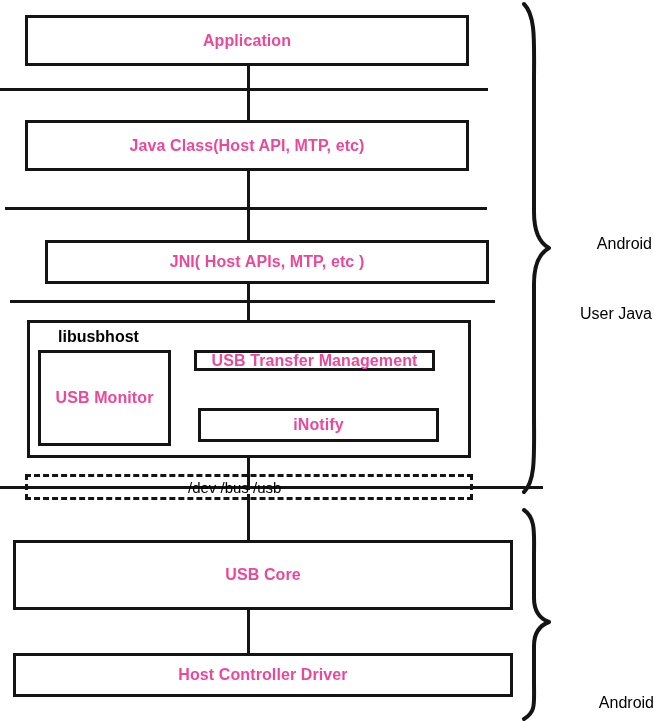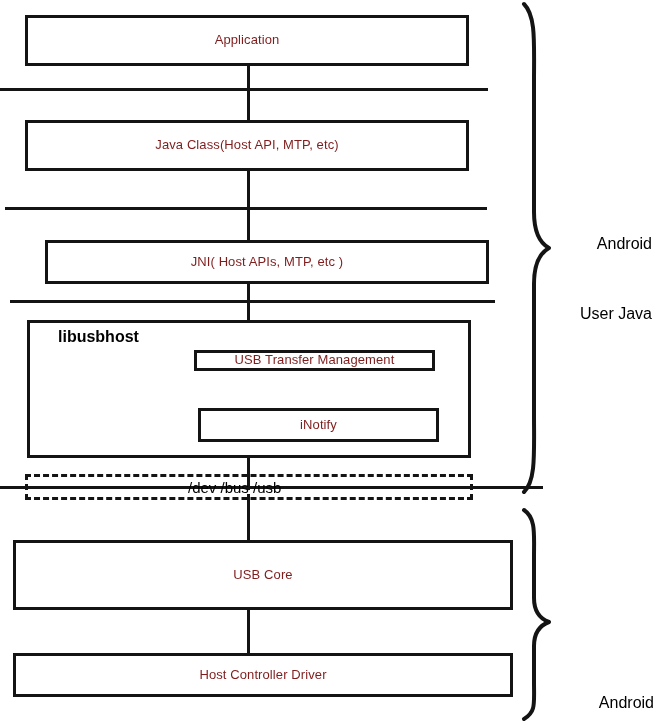--- a/index.html
+++ b/index.html
@@ -23,25 +23,26 @@
     position: absolute;
     border: 3px solid #141414;
     background: #ffffff;
     box-sizing: border-box;
     display: flex;
     align-items: center;
     justify-content: center;
     text-align: center;
   }
   .box-label {
-    font-size: 13px;
+    font-size: 16px;
     line-height: 1.1;
     letter-spacing: 0.1px;
-    color: #7f1d1d;
+    color: #ec4899;
     white-space: nowrap;
+    font-weight: bold;
   }
   
   #box-application { left: 25px;  top: 15px;  width: 444px; height: 51px; }
   #box-java-class  { left: 25px;  top: 120px; width: 444px; height: 51px; }
   #box-jni         { left: 31px;  top: 240px; width: 444px; height: 44px; margin-left: 14px; }
 
   #box-libusbhost {
     left: 27px; top: 320px; width: 444px; height: 138px;
     display: block;
   }
@@ -152,20 +153,23 @@
   </div>
 
   <div class="connector" id="conn-jni-libusb"></div>
 
   <div class="separator" id="sep-3"></div>
 
   <div class="box" id="box-libusbhost">
     <span id="libusbhost-title">libusbhost</span>
   </div>
 
+  <div class="box" id="box-usb-monitor">
+    <span class="box-label">USB Monitor</span>
+  </div>
 
   <div class="box" id="box-usb-transfer-mgmt">
     <span class="box-label">USB Transfer Management</span>
   </div>
 
   <div class="box" id="box-inotify">
     <span class="box-label">iNotify</span>
   </div>
 
   <div class="connector" id="conn-libusb-dev"></div>

